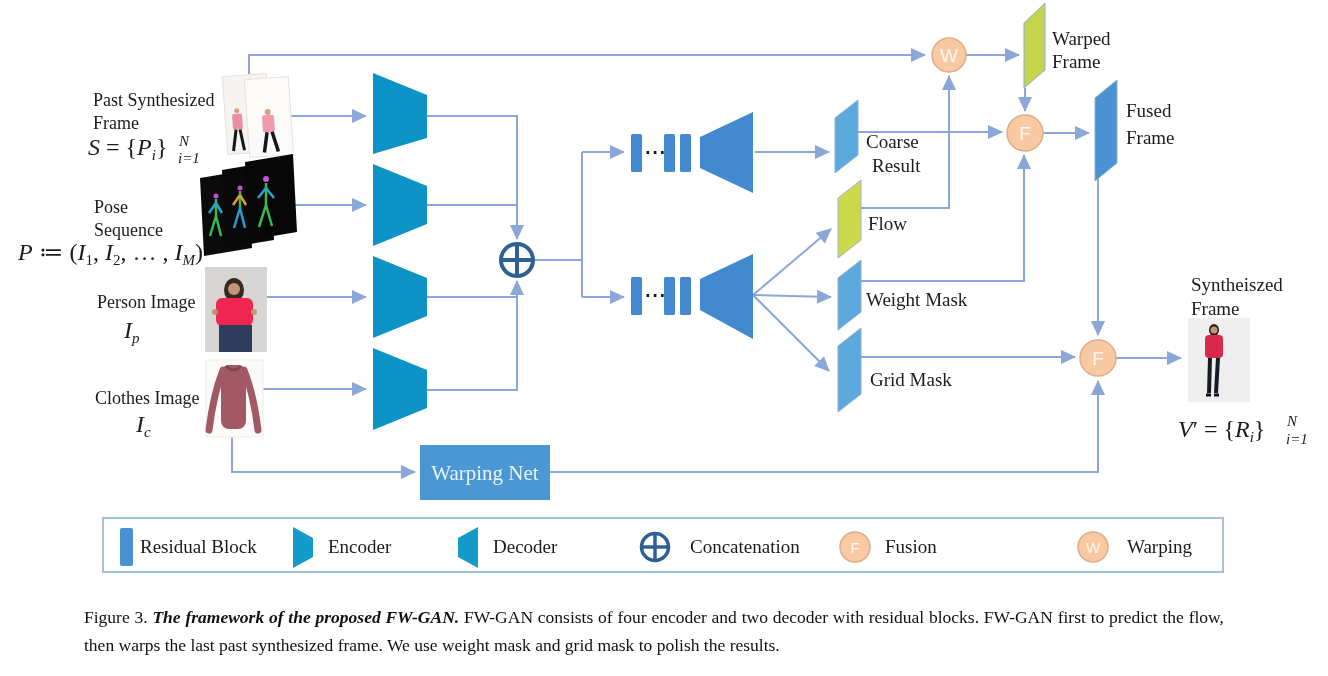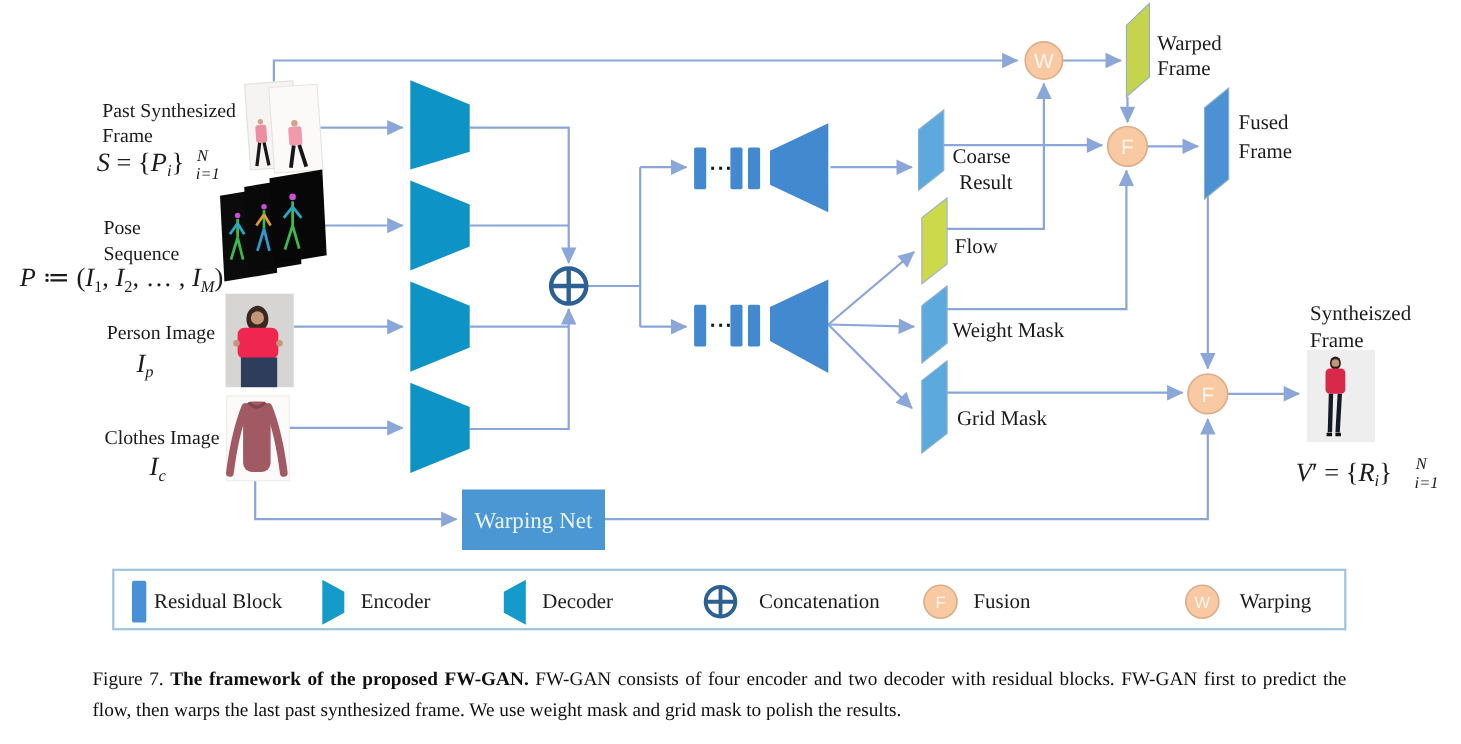--- a/index.html
+++ b/index.html
@@ -13,21 +13,21 @@
   .sub{font-size:15px;}
   .big{font-size:24px;}
   .scr{font-size:15px;font-style:italic;}
   .nodeletter{font-size:19px;fill:#fff6ec;font-family:"Liberation Sans","DejaVu Sans",sans-serif;}
   .nodeletter-sm{font-size:15px;fill:#fff6ec;font-family:"Liberation Sans","DejaVu Sans",sans-serif;}
   .wnet{font-size:21px;fill:#eaf4fc;}
   .dots{font-size:15px;font-weight:bold;letter-spacing:1.5px;fill:#141414;
         font-family:"DejaVu Sans","Liberation Sans",sans-serif;}
   #caption{position:absolute;left:84px;top:603px;width:1140px;
            font-size:17.5px;line-height:1.6;color:#101010;text-align:justify;}
-  #caption b{font-weight:bold;}
+  #caption b{font-weight:bold;font-style:italic;}
 </style>
 </head>
 <body>
 
 <div id="page">
 
 <svg width="1328" height="598" viewBox="0 0 1328 598">
   <defs>
     <marker id="arr" markerWidth="9" markerHeight="8" refX="7.5" refY="4" orient="auto">
       <path d="M0.5,0.5 L8,4 L0.5,7.5 z" fill="#8ba6d8"></path>
@@ -238,15 +238,15 @@
     <text class="lbl19" x="885" y="553">Fusion</text>
     <g>
       <circle cx="1093" cy="547" r="15" fill="#f9c9a4" stroke="#dcae87" stroke-width="1.5"></circle>
       <text class="nodeletter-sm" x="1093" y="553" text-anchor="middle">W</text>
     </g>
     <text class="lbl19" x="1127" y="553">Warping</text>
   </g>
 </svg>
 
 
-<div id="caption"><span>Figure 7. </span><b>The framework of the proposed FW-GAN.</b><span> FW-GAN consists of four encoder and two decoder with residual blocks. FW-GAN first to predict the flow, then warps the last past synthesized frame. We use weight mask and grid mask to polish the results.</span></div>
+<div id="caption"><span>Figure 3. </span><b>The framework of the proposed FW-GAN.</b><span> FW-GAN consists of four encoder and two decoder with residual blocks. FW-GAN first to predict the flow, then warps the last past synthesized frame. We use weight mask and grid mask to polish the results.</span></div>
 
 </div>
 
 </body></html>

